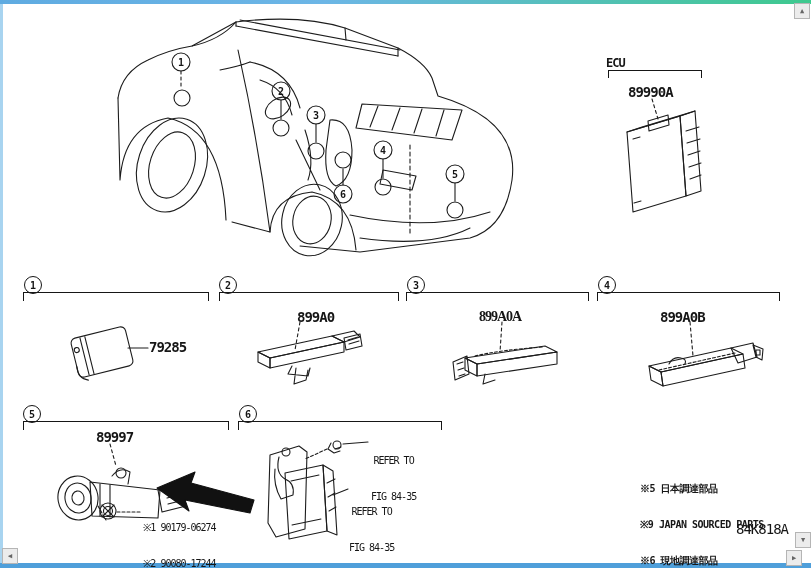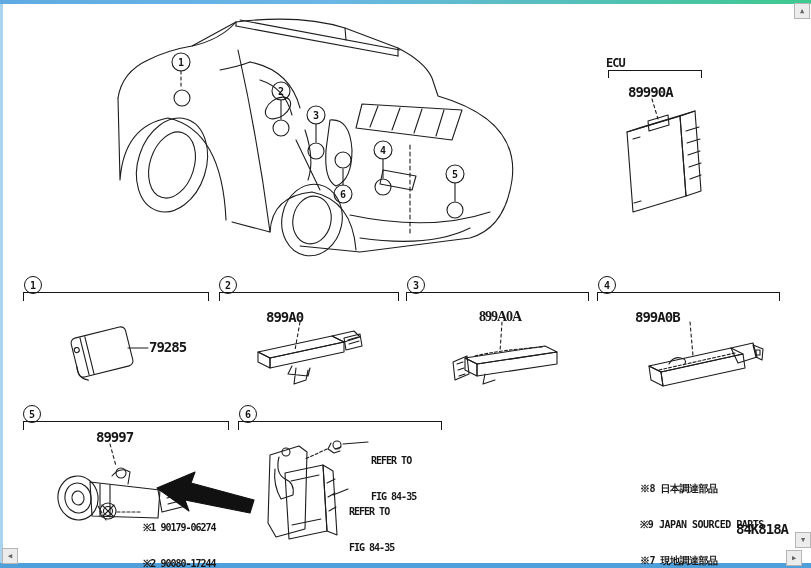--- a/index.html
+++ b/index.html
@@ -14,21 +14,21 @@
              box-sizing:border-box;display:flex;align-items:center;justify-content:center;
              font-size:7px;color:#666;line-height:1;}
   
   .bracket{position:absolute;height:8px;border-top:1px solid #161616;
            border-left:1px solid #161616;border-right:1px solid #161616;}
   
   .cnum{position:absolute;width:16px;height:16px;border:1px solid #161616;border-radius:50%;
         display:flex;align-items:center;justify-content:center;font-size:10px;font-weight:bold;
         background:#fff;}
   .plabel{position:absolute;font-weight:bold;font-size:14px;letter-spacing:-1px;white-space:pre;}
-  .slabel{position:absolute;font-weight:bold;font-size:10px;letter-spacing:-1px;white-space:pre;line-height:12px;}
+  .slabel{position:absolute;font-weight:normal;font-size:10px;letter-spacing:-1px;white-space:pre;line-height:12px;text-align:center;}
   .legend{position:absolute;font-weight:bold;font-size:10px;letter-spacing:-0.5px;line-height:12px;white-space:pre;}
   svg{position:absolute;overflow:visible;}
   svg path,svg line,svg ellipse,svg circle,svg polygon,svg polyline,svg rect{
       fill:none;stroke:#1c1c1c;stroke-width:1.1;stroke-linecap:round;stroke-linejoin:round;}
   svg text{fill:#161616;stroke:none;font-family:"DejaVu Sans Mono",monospace;font-weight:bold;}
   .solidfill{fill:#111;stroke:#111;}
 </style>
 </head>
 <body>
 
@@ -143,21 +143,21 @@
     <g transform="rotate(-14 40 32)">
       <rect x="12" y="12" width="56" height="40" rx="5"></rect>
       <path d="M22,13 L22,51 M27,13 L27,51"></path>
       <circle cx="16" cy="24" r="2.5"></circle>
       <path d="M12,40 Q10,52 20,56"></path>
     </g>
     <line x1="66" y1="28" x2="86" y2="28"></line>
   </svg>
   <div class="plabel" style="left:149px;top:339px;">79285</div>
 
-  <div class="plabel" style="left:266px;top:309px;">899A0</div>
+  <div class="plabel" style="left:297px;top:309px;">899A0</div>
   <svg width="120" height="70" style="left:248px;top:322px;" viewBox="0 0 120 70">
     <line x1="52" y1="0" x2="47" y2="28" stroke-dasharray="3 3"></line>
     <polygon points="10,30 84,14 96,20 22,36"></polygon>
     <polygon points="22,36 96,20 96,30 22,46"></polygon>
     <polygon points="10,30 22,36 22,46 10,40"></polygon>
     <polygon points="84,14 106,9 112,15 96,20"></polygon>
     <polygon points="96,16 112,12 114,24 98,28"></polygon>
     <path d="M100,18 L110,15 M101,22 L111,19"></path>
     <path d="M44,44 L40,52 L60,54 L62,46 M48,46 L46,62 L58,58 L60,48"></path>
   </svg>
@@ -167,21 +167,21 @@
     <line x1="57" y1="0" x2="55" y2="30" stroke-dasharray="3 3"></line>
     <polygon points="20,36 100,24 112,30 32,42"></polygon>
     <polygon points="32,42 112,30 112,42 32,54"></polygon>
     <polygon points="20,36 32,42 32,54 20,48"></polygon>
     <polygon points="8,40 22,34 24,52 10,58"></polygon>
     <path d="M12,42 L18,40 M13,48 L19,46 M14,54 L20,52"></path>
     <path d="M30,34 Q55,28 98,25" stroke-dasharray="3 2"></path>
     <path d="M40,52 L38,62 L50,58"></path>
   </svg>
 
-  <div class="plabel" style="left:635px;top:309px;">899A0B</div>
+  <div class="plabel" style="left:660px;top:309px;">899A0B</div>
   <svg width="135" height="75" style="left:635px;top:322px;" viewBox="0 0 135 75">
     <line x1="55" y1="0" x2="58" y2="34" stroke-dasharray="3 3"></line>
     <polygon points="14,44 96,26 108,32 26,50"></polygon>
     <polygon points="26,50 108,32 110,46 28,64"></polygon>
     <polygon points="14,44 26,50 28,64 16,58"></polygon>
     <polygon points="96,26 118,21 122,35 103,41"></polygon>
     <polygon points="118,23 128,27 127,38 121,35"></polygon>
     <rect x="121" y="28" width="4" height="5"></rect>
     <path d="M34,42 Q38,34 46,36 Q52,37 50,42"></path>
     <path d="M24,48 Q60,40 100,31" stroke-dasharray="3 2"></path>
@@ -242,20 +242,20 @@
     <div>REFER TO</div>
     <div>FIG 84-35</div>
   </div>
   <div class="slabel" style="left:349px;top:482px;">
     <div>REFER TO</div>
     <div>FIG 84-35</div>
     
   </div>
 
   <div class="legend" style="left:640px;top:459px;">
-    <div>※8 日本調達部品</div>
+    <div>※5 日本調達部品</div>
     <div>※9 JAPAN SOURCED PARTS</div>
-    <div>※7 現地調達部品</div>
+    <div>※6 現地調達部品</div>
     
   </div>
   <div class="slabel" style="left:736px;top:523px;font-size:14px;">84K818A</div>
 
 </div>
 
 </body></html>

